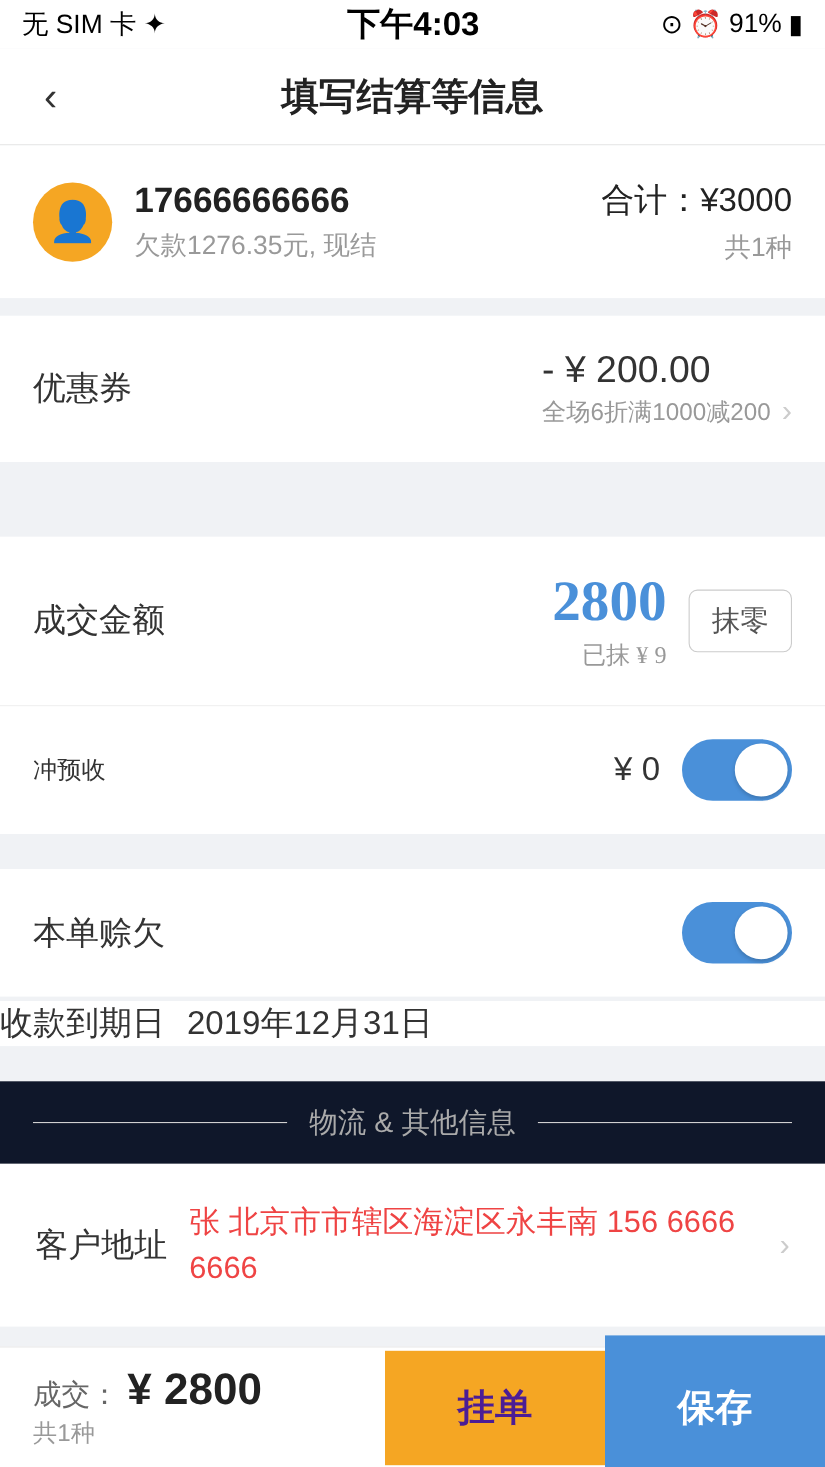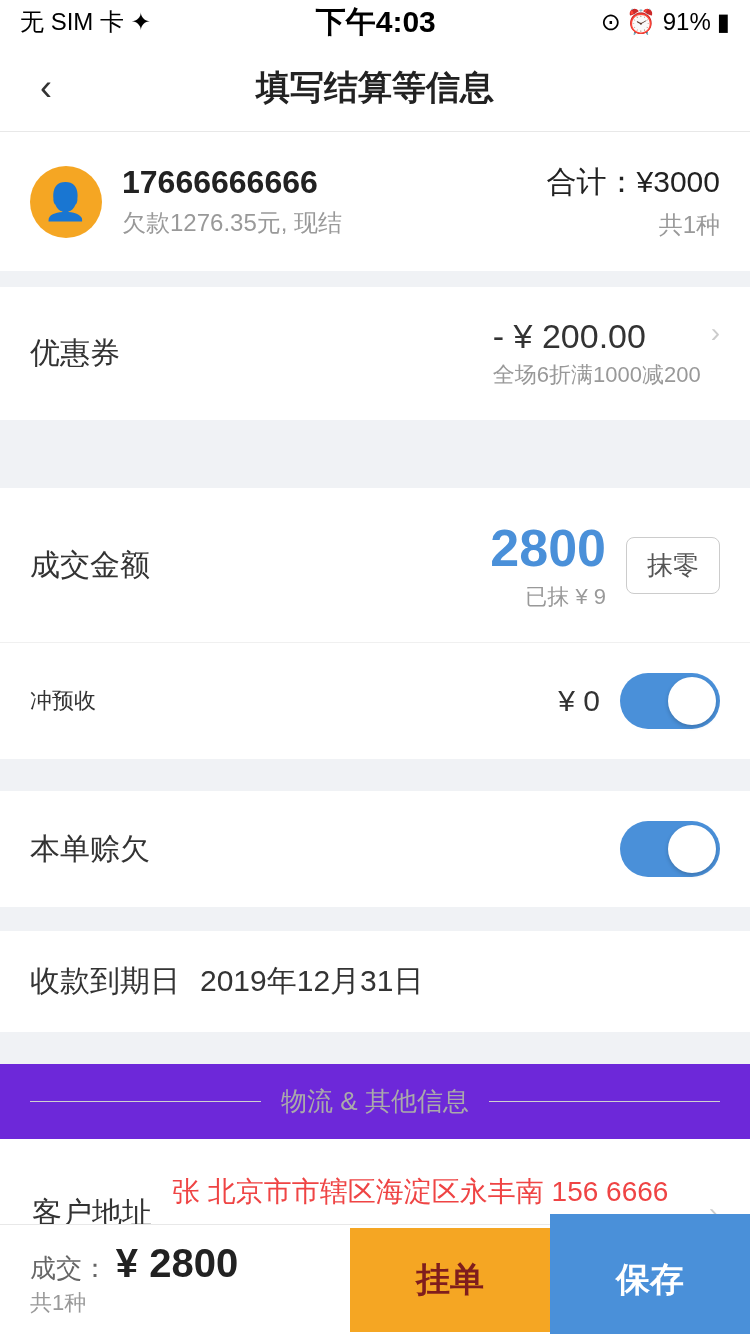--- a/index.html
+++ b/index.html
@@ -116,21 +116,21 @@
       align-items: center;
       justify-content: space-between;
       margin-bottom: 16px;
     }
     .coupon-label {
       font-size: 30px;
       color: #333;
     }
     .coupon-right {
       display: flex;
-      align-items: flex-start;
+      align-items: flex-end;
       gap: 10px;
     }
     .coupon-discount {
       font-size: 34px;
       color: #333;
       font-weight: 500;
     }
     .coupon-desc {
       font-size: 22px;
       color: #999;
@@ -167,20 +167,21 @@
       font-size: 30px;
       color: #333;
     }
     .amount-right {
       display: flex;
       align-items: center;
       gap: 20px;
     }
     .amount-value-wrap {
       text-align: right;
+      font-family: Liberation Serif, serif;
     }
     .amount-value {
       font-size: 52px;
       font-weight: 700;
       color: #4a90d9;
     }
     .amount-sub {
       font-size: 22px;
       color: #999;
       margin-top: 4px;
@@ -247,48 +248,47 @@
       box-shadow: 0 2px 4px rgba(0,0,0,0.2);
     }
 
     
     .debit-row {
       background: #fff;
       padding: 30px;
       display: flex;
       align-items: center;
       justify-content: space-between;
-      margin-bottom: 24px;
+      margin-bottom: 4px;
     }
     .debit-label {
       font-size: 30px;
       color: #333;
     }
 
     
     .due-date-row {
       background: #fff;
-      padding: 30px;
       display: flex;
       align-items: center;
       gap: 20px;
       margin-bottom: 16px;
     }
     .due-date-label {
       font-size: 30px;
       color: #333;
     }
     .due-date-value {
       font-size: 30px;
       color: #333;
     }
 
     
     .logistics-divider {
-      background: #6d28d9;
+      background: #0f172a;
       display: flex;
       align-items: center;
       justify-content: center;
       padding: 20px 30px;
       margin-bottom: 0;
     }
     .logistics-line {
       flex: 1;
       height: 1px;
       background: #d0d0d0;
@@ -352,21 +352,21 @@
     }
     .btn-hold {
       width: 200px;
       height: 104px;
       background: #f5a623;
       display: flex;
       align-items: center;
       justify-content: center;
       font-size: 34px;
       font-weight: 600;
-      color: #7f1d1d;
+      color: #4c1d95;
       cursor: pointer;
     }
     .btn-save {
       width: 200px;
       height: 132px;
       background: #4a90d9;
       display: flex;
       align-items: center;
       justify-content: center;
       font-size: 34px;

